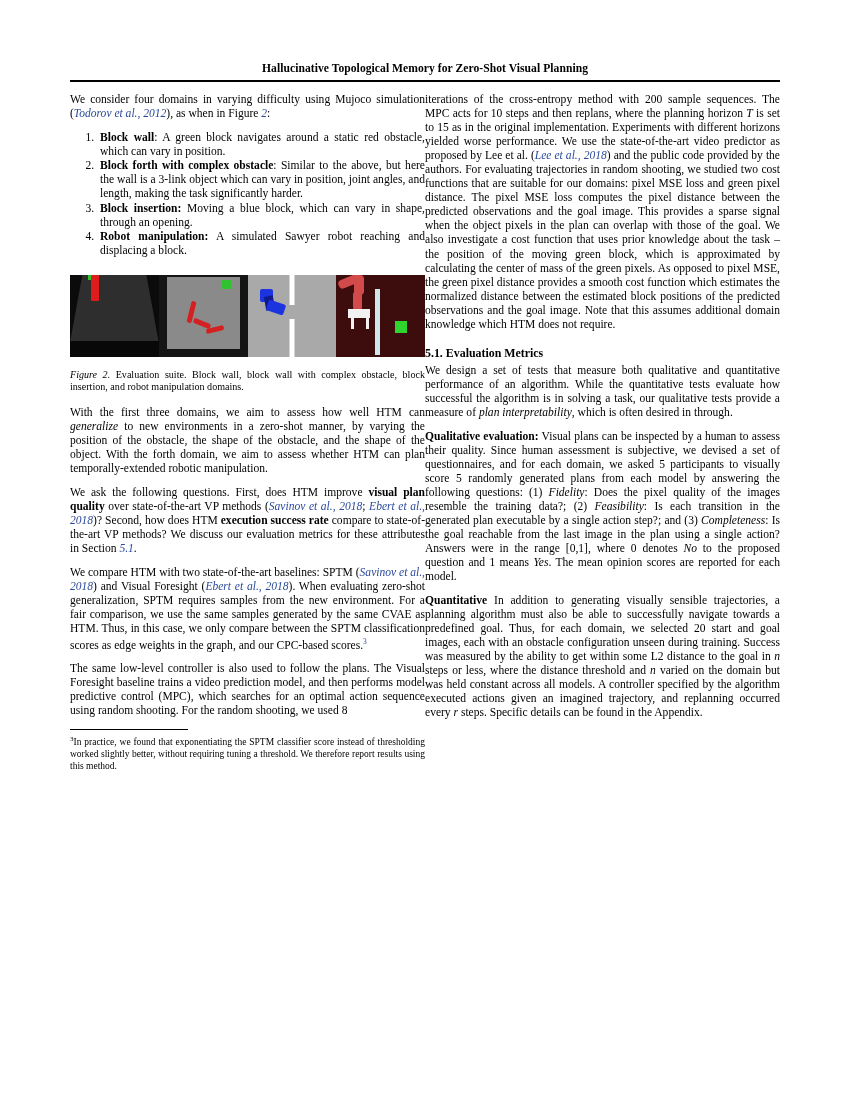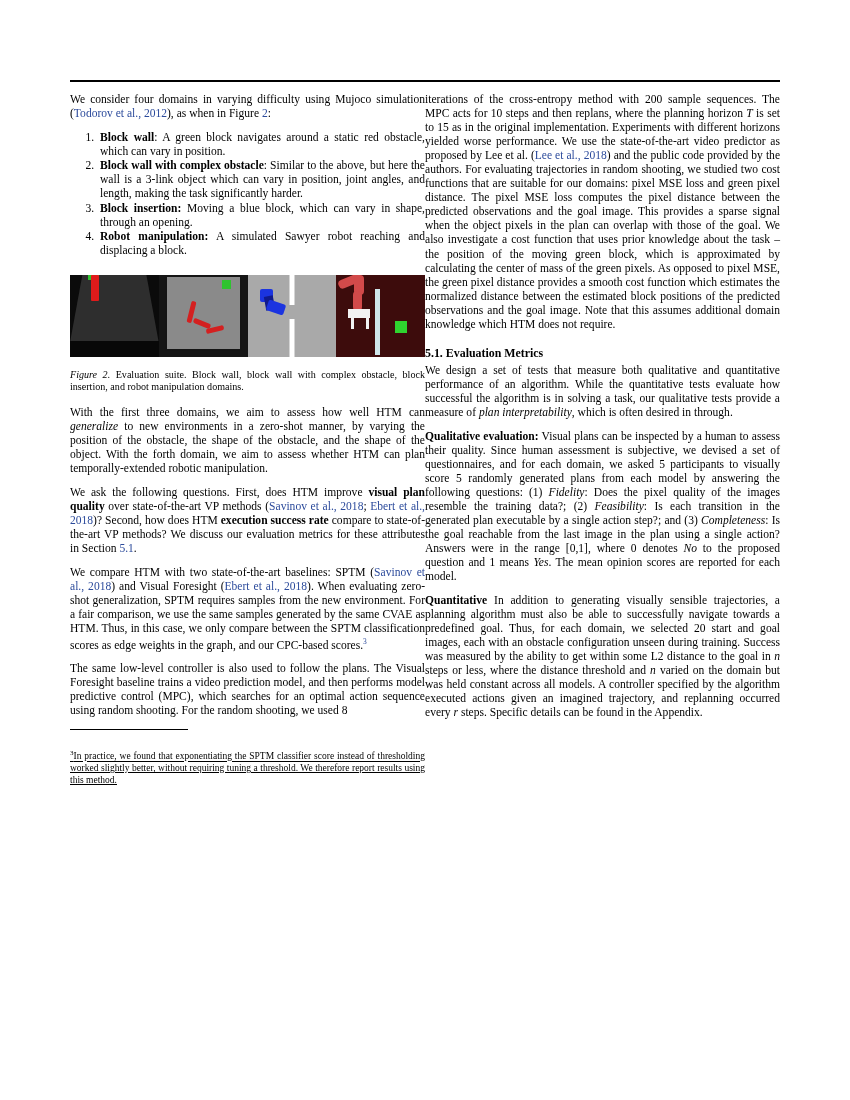--- a/index.html
+++ b/index.html
@@ -55,21 +55,21 @@
   }
   .col-left { left: 70px; }
   .col-right { left: 425px; }
 
   p.para {
     margin: 0 0 9.5px 0;
     text-indent: 0;
   }
   p.tight { margin-bottom: 4px; }
 
-  .ref { color: #2b4a9b; }
+  .ref { color: #2b4a9b; font-style: italic; }
   .bold { font-weight: bold; }
   .ital { font-style: italic; }
 
   
   ol.domlist {
     margin: 7px 0 8px 0;
     padding: 0 0 0 27px;
     list-style-position: outside;
   }
   ol.domlist li {
@@ -246,50 +246,50 @@
   }
 
   
   .fnrule {
     margin-top: 12px;
     width: 118px;
     height: 1px;
     background: #000;
   }
   .footnote {
-    margin-top: 18px;
+    margin-top: 4px;
     font-size: 9.5px;
     line-height: 11.6px;
     text-align: justify;
-    text-decoration: underline;
   }
   .footnote .fnum {
     vertical-align: super;
     font-size: 7px;
   }
   sup.fref {
     font-size: 7.5px;
     vertical-align: super;
     color: #2b4a9b;
   }
 </style>
 </head>
 <body>
 
 <div class="page">
 
+  <div class="runninghead">Hallucinative Topological Memory for Zero-Shot Visual Planning</div>
   <div class="headrule"></div>
 
   <div class="col col-left">
 
     <p class="para"><span>We consider four domains in varying difficulty using Mujoco simulation (</span><span class="ref">Todorov et al., 2012</span><span>), as when in Figure </span><span class="ref">2</span><span>:</span></p>
 
     <ol class="domlist">
       <li><span class="bold">Block wall</span><span>: </span><span>A green block navigates around a static red obstacle, which can vary in position.</span></li>
-      <li><span class="bold">Block wall with complex obstacle</span><span>: </span><span>Similar to the above, but here the wall is a 3-link object which can vary in position, joint angles, and length, making the task significantly harder.</span></li>
+      <li><span class="bold">Block forth with complex obstacle</span><span>: </span><span>Similar to the above, but here the wall is a 3-link object which can vary in position, joint angles, and length, making the task significantly harder.</span></li>
       <li><span class="bold">Block insertion:</span><span> </span><span>Moving a blue block, which can vary in shape, through an opening.</span></li>
       <li><span class="bold">Robot manipulation:</span><span> </span><span>A simulated Sawyer robot reaching and displacing a block.</span></li>
     </ol>
 
     <div class="figwrap">
       <div class="figstrip">
 
         <div class="panel p1">
           <div class="floor"></div>
           <div class="floorlo"></div>

